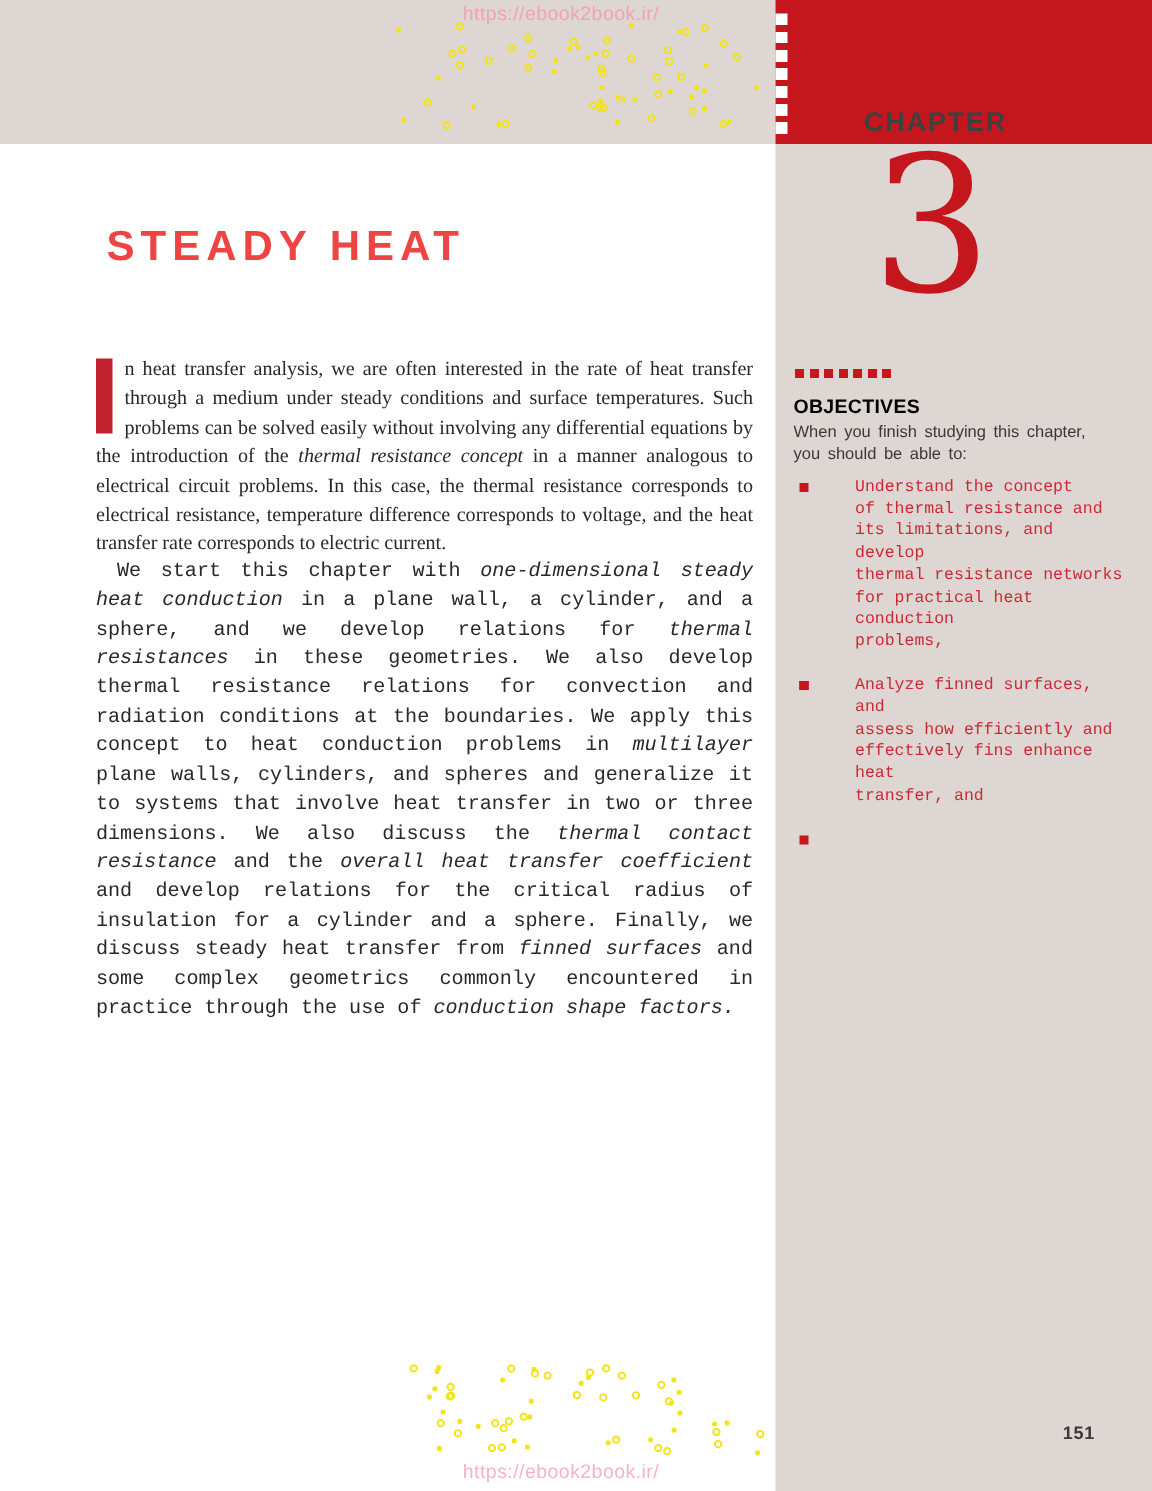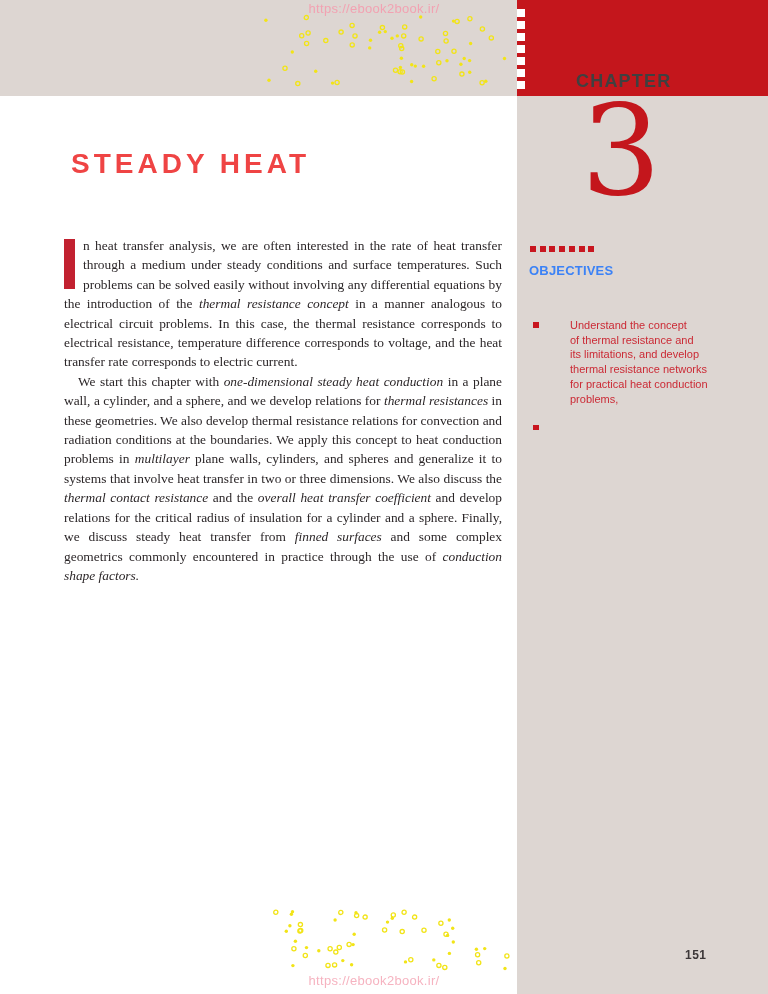--- a/index.html
+++ b/index.html
@@ -25,40 +25,40 @@
   .chapter-number{position:absolute;left:581px;top:88px;color:#c4161c;
                   font-family:"DejaVu Serif",serif;font-size:126px;line-height:1;}
 
   
   .page-title{position:absolute;left:71px;top:149px;color:#ef4444;font-weight:bold;
               font-size:28px;line-height:30px;letter-spacing:4px;}
   .body-copy{position:absolute;left:64px;top:236px;width:438px;
              font-family:"Liberation Serif",serif;font-size:13.4px;line-height:19.4px;
              color:#2b2628;text-align:justify;}
   .body-copy p{margin:0;}
-  .body-copy p+p{text-indent:14px;}
+  .body-copy p+p{text-indent:14px;font-family:Liberation Mono, monospace;}
   .dropcap{float:left;width:11px;height:50px;margin:3px 8px 1px 0;background:#c22130;
            color:rgba(0,0,0,0);overflow:hidden;}
 
   
   .squares-row{position:absolute;left:530px;top:246px;width:65px;height:6px;
                background:repeating-linear-gradient(to right,#c8161f 0 6px,rgba(0,0,0,0) 6px 9.7px);}
-  .objectives-heading{position:absolute;left:529px;top:263px;color:#3b82f6;
+  .objectives-heading{position:absolute;left:529px;top:263px;color:#000000;
                       font-size:13px;font-weight:bold;letter-spacing:.2px;}
   .objectives-intro{position:absolute;left:529px;top:281px;width:224px;color:#3b3738;
                     font-size:11px;line-height:14.8px;white-space:pre-line;word-spacing:2px;}
   .objectives-list{position:absolute;left:529px;top:318px;width:224px;margin:0;padding:0;
                    list-style:none;}
   .objectives-list li{position:relative;padding-left:41px;margin:0 0 14.6px 0;
-                      color:#cb2a35;font-size:11px;line-height:14.7px;}
+                      color:#cb2a35;font-size:11px;line-height:14.7px;font-family:Liberation Mono, monospace;}
   .bullet-square{position:absolute;left:4px;top:4px;width:5.5px;height:5.5px;background:#c8161f;}
   .objective-text{white-space:pre-line;}
 
   
-  .page-number{position:absolute;left:685px;top:948px;width:45px;
+  .page-number{position:absolute;left:685px;top:948px;width:45px;text-align:right;
                color:#3c3738;font-size:12px;font-weight:bold;letter-spacing:.5px;}
 
   
   .confetti{position:absolute;overflow:visible;}
   .confetti-top{left:263px;top:16px;}
   .confetti-bottom{left:264px;top:910px;}
 
   i{font-style:italic;}
 </style>
 </head>
@@ -201,27 +201,33 @@
     <div>STEADY HEAT</div>
   </div>
 
   <div class="body-copy">
     <p><span class="dropcap">I</span><span>n heat transfer analysis, we are often interested in the rate of heat transfer through a medium under steady conditions and surface temperatures. Such problems can be solved easily without involving any differential equations by the introduction of the </span><i>thermal resistance concept</i><span> in a manner analogous to electrical circuit problems. In this case, the thermal resistance corresponds to electrical resistance, temperature difference corresponds to voltage, and the heat transfer rate corresponds to electric current.</span></p>
     <p><span>We start this chapter with </span><i>one-dimensional steady heat conduction</i><span> in a plane wall, a cylinder, and a sphere, and we develop relations for </span><i>thermal resistances</i><span> in these geometries. We also develop thermal resistance relations for convection and radiation conditions at the boundaries. We apply this concept to heat conduction problems in </span><i>multilayer</i><span> plane walls, cylinders, and spheres and generalize it to systems that involve heat transfer in two or three dimensions. We also discuss the </span><i>thermal contact resistance</i><span> and the </span><i>overall heat transfer coefficient</i><span> and develop relations for the critical radius of insulation for a cylinder and a sphere. Finally, we discuss steady heat transfer from </span><i>finned surfaces</i><span> and some complex geometrics commonly encountered in practice through the use of </span><i>conduction shape factors.</i></p>
   </div>
 
   <div class="squares-row"></div>
   <div class="objectives-heading">OBJECTIVES</div>
+  <div class="objectives-intro">When you finish studying this chapter,
+you should be able to:</div>
   <ul class="objectives-list">
     <li><span class="bullet-square"></span><span class="objective-text">Understand the concept
 of thermal resistance and
 its limitations, and develop
 thermal resistance networks
 for practical heat conduction
 problems,</span></li>
     <li><span class="bullet-square"></span></li>
     <li><span class="bullet-square"></span></li>
+    <li><span class="bullet-square"></span><span class="objective-text">Analyze finned surfaces, and
+assess how efficiently and
+effectively fins enhance heat
+transfer, and</span></li>
     <li><span class="bullet-square"></span></li>
   </ul>
 
   <div class="page-number">151</div>
 
 </div>
 
 </body></html>

